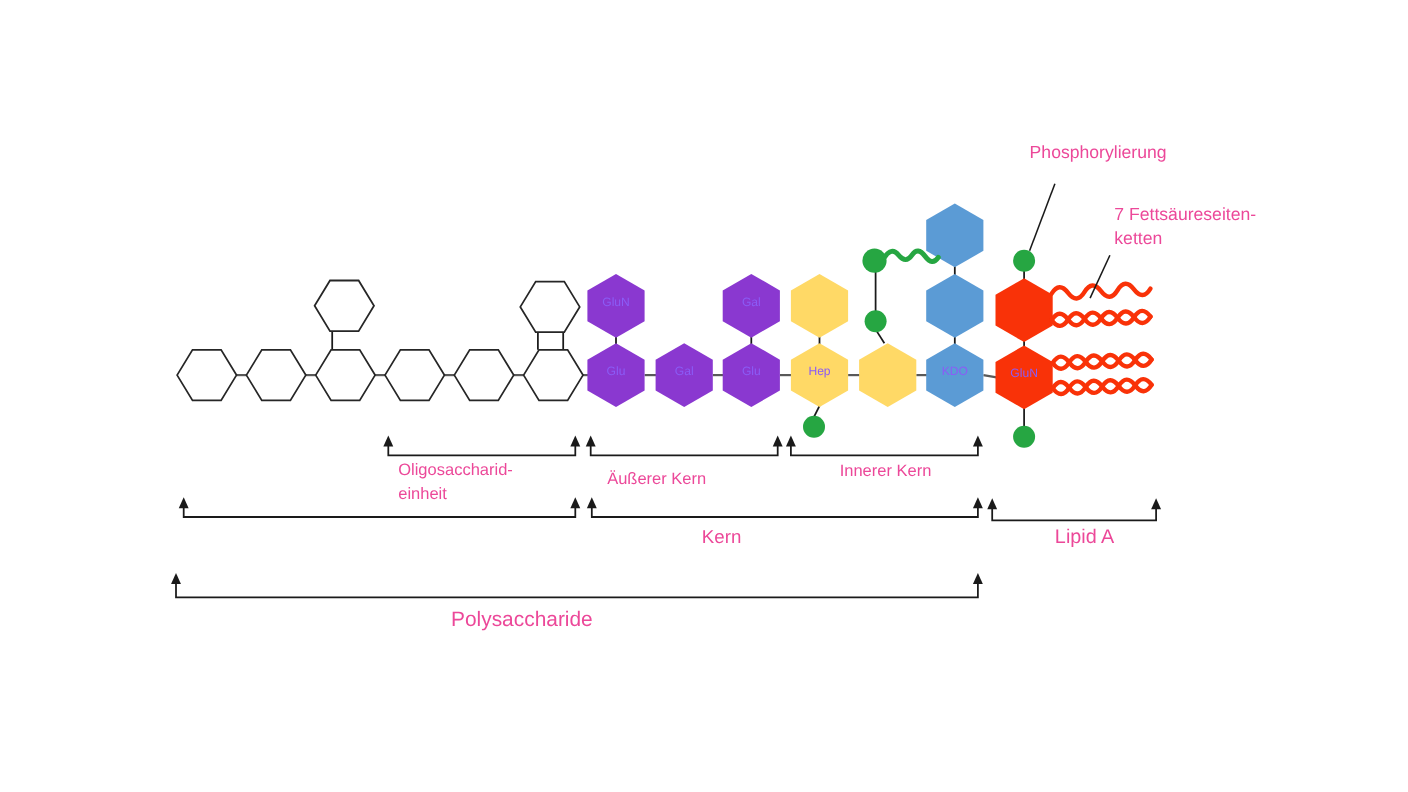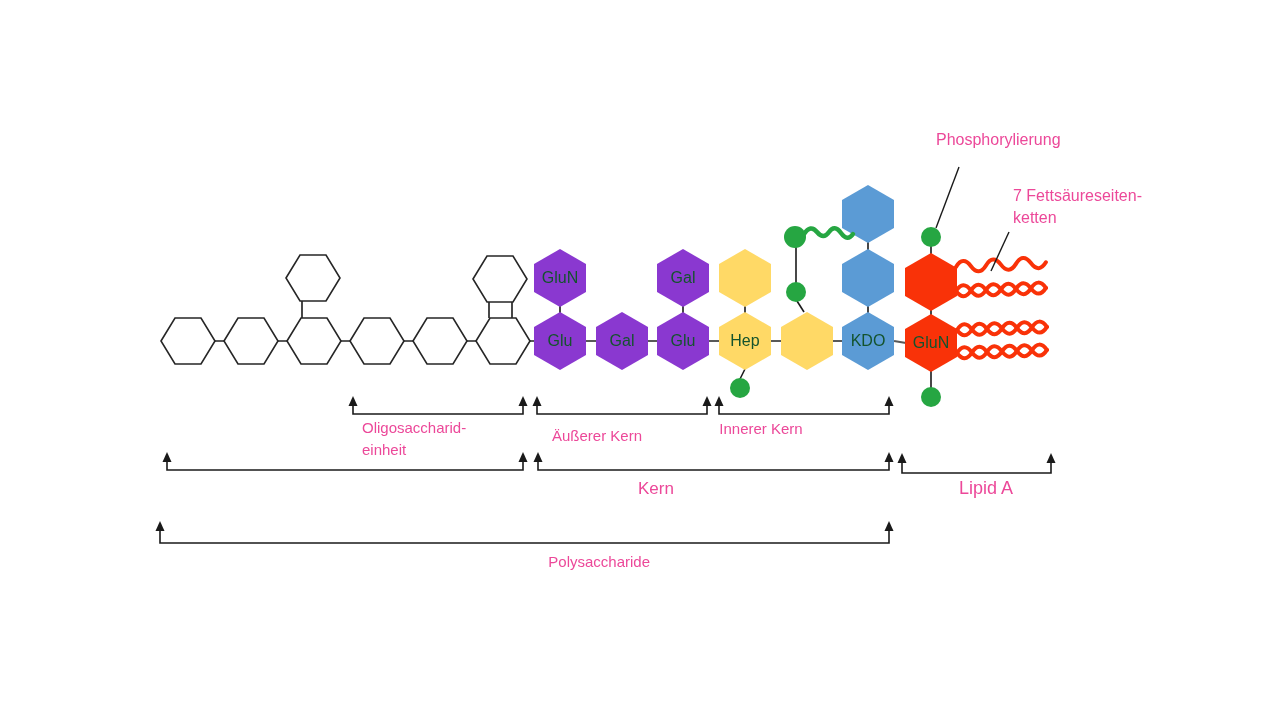--- a/index.html
+++ b/index.html
@@ -20,21 +20,21 @@
   .conn  { stroke:#595959; stroke-width:2;   fill:none; }
   .vconn { stroke:#1a1a1a; stroke-width:1.6; fill:none; }
   .gdot  { fill:var(--green); stroke:none; }
   .chain use { stroke:var(--red); stroke-width:4; fill:none; stroke-linecap:round; }
   .gsquig { stroke:var(--green); stroke-width:4.5; fill:none; stroke-linecap:round; }
   .brk   { stroke:#1a1a1a; stroke-width:1.6; fill:none; }
   .tri   { fill:#1a1a1a; stroke:none; }
   .ptr   { stroke:#1a1a1a; stroke-width:1.4; fill:none; }
 
   .lbl { position:absolute; color:#ec4899; white-space:nowrap; }
-  .sugar { position:absolute; width:60px; text-align:center; font-size:16px; color:#14532d; }
+  .sugar { position:absolute; width:60px; text-align:center; font-size:11px; color:#8b5cf6; }
 </style>
 </head>
 <body>
 
 <div class="stage">
 
   <svg width="1280" height="720" viewBox="0 0 1280 720">
     <defs>
       <polygon id="hexH" points="-27,0 -13,-23 13,-23 27,0 13,23 -13,23"></polygon>
       <polygon id="hexV" points="0,-29 26,-14 26,14 0,29 -26,14 -26,-14"></polygon>
@@ -184,18 +184,18 @@
   <div class="sugar" style="left:838px; top:332px;">KDO</div>
   <div class="sugar" style="left:901px; top:334px;">GluN</div>
 
   <div class="lbl" style="left:936px;  top:131px; font-size:16px;">Phosphorylierung</div>
   <div class="lbl" style="left:1013px; top:187px; font-size:16px;">7 Fettsäureseiten-</div>
   <div class="lbl" style="left:1013px; top:209px; font-size:16px;">ketten</div>
 
   <div class="lbl" style="left:362px; top:419px; font-size:15px;">Oligosaccharid-</div>
   <div class="lbl" style="left:362px; top:441px; font-size:15px;">einheit</div>
   <div class="lbl" style="left:512px; top:427px; width:170px; text-align:center; font-size:15px;">Äußerer Kern</div>
-  <div class="lbl" style="left:676px; top:420px; width:170px; text-align:center; font-size:15px;">Innerer Kern</div>
+  <div class="lbl" style="left:720px; top:420px; width:170px; text-align:center; font-size:15px;">Innerer Kern</div>
   <div class="lbl" style="left:638px; top:479px; width:140px; text-align:left; font-size:17px;">Kern</div>
   <div class="lbl" style="left:916px; top:478px; width:140px; text-align:center; font-size:18px;">Lipid A</div>
-  <div class="lbl" style="left:410px; top:553px; width:240px; text-align:right; font-size:15px;">Polysaccharide</div>
+  <div class="lbl" style="left:410px; top:553px; width:240px; text-align:left; font-size:19px;">Polysaccharide</div>
 
 </div>
 
 </body></html>

